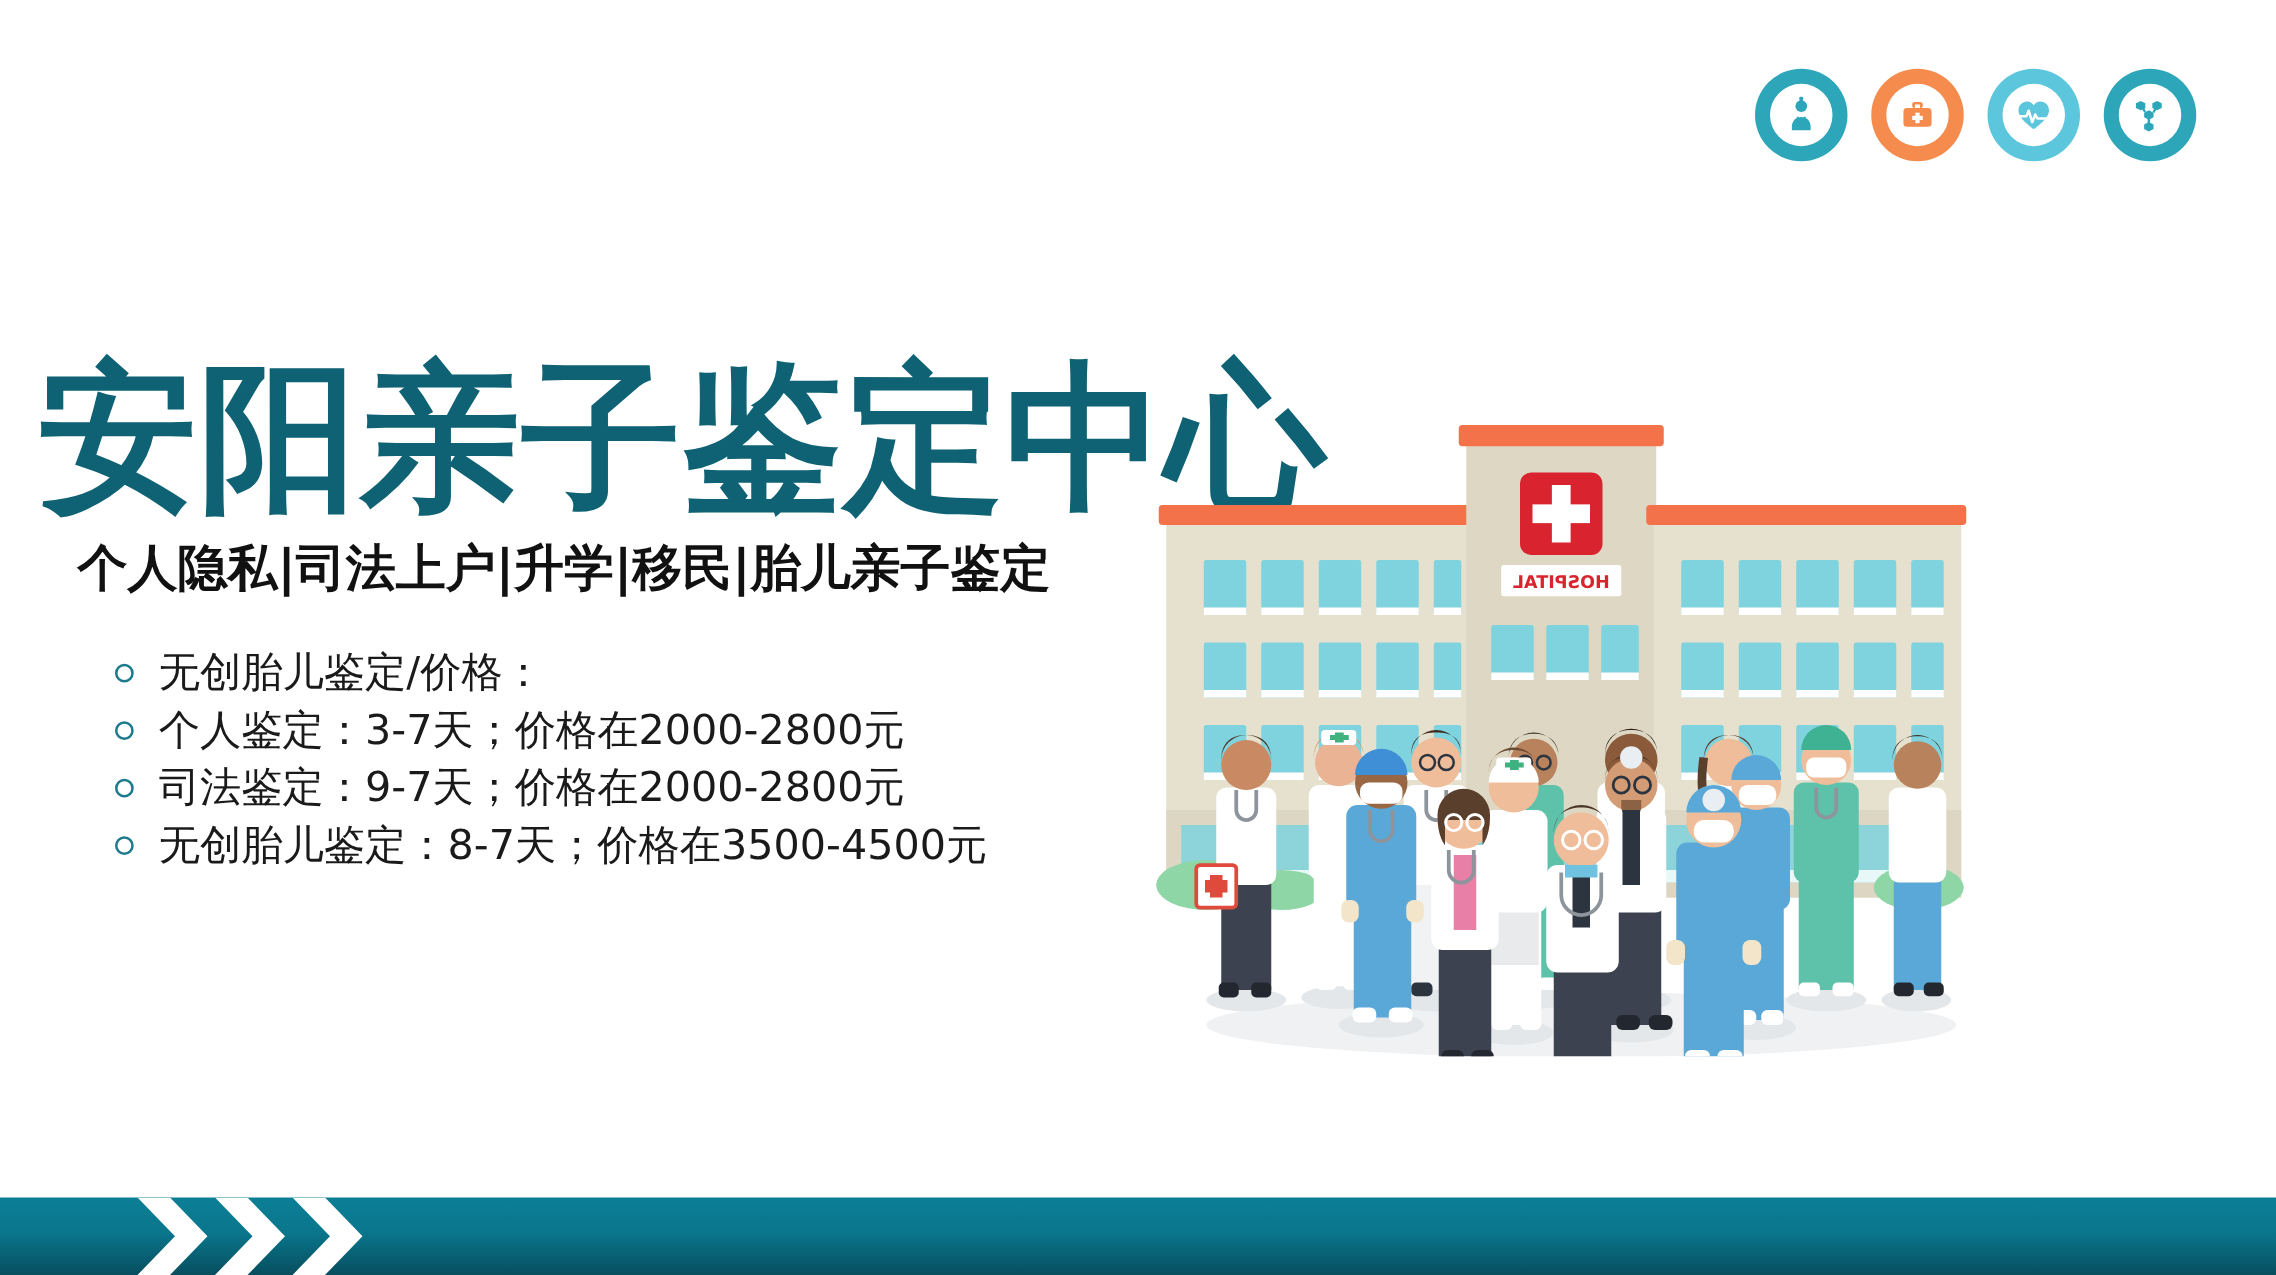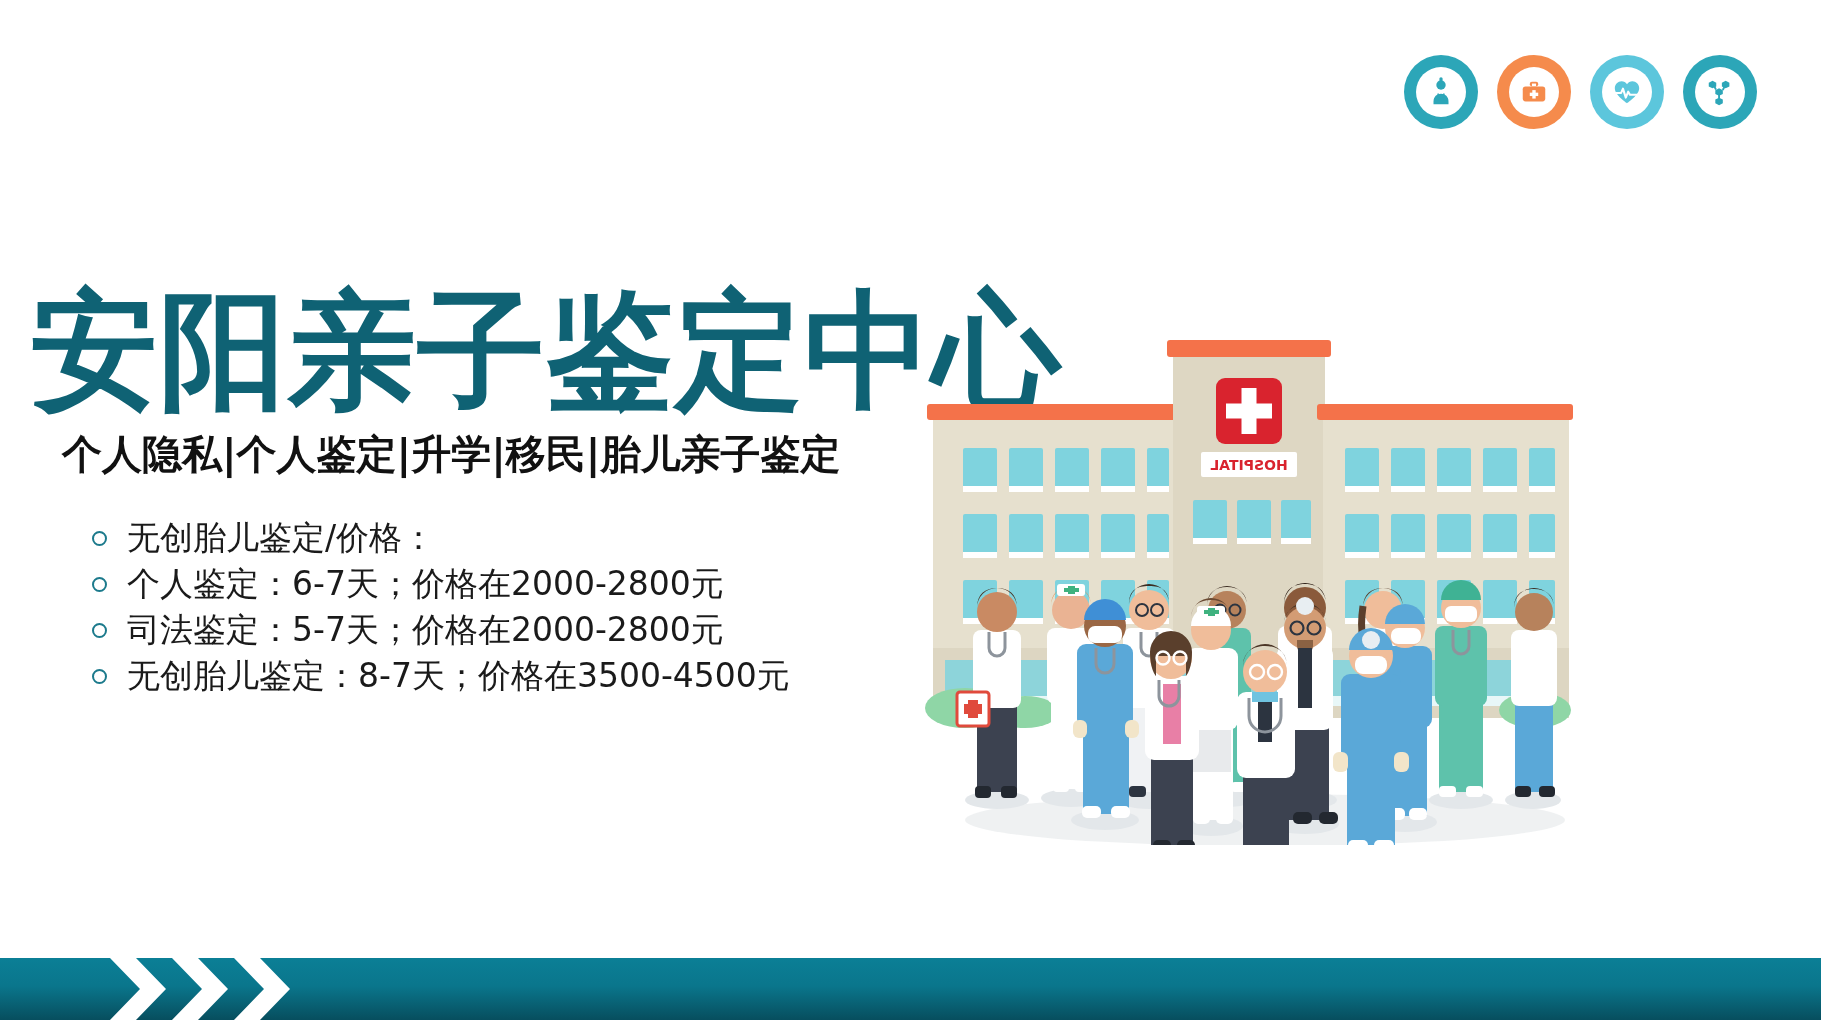--- a/index.html
+++ b/index.html
@@ -210,34 +210,34 @@
             </g>
           </svg>
         </span>
       </div>
     </div>
 
   </div>
 
   <h1 class="title">安阳亲子鉴定中心</h1>
 
-  <div class="subtitle">个人隐私|个人鉴定|升学|移民|胎儿亲子鉴定</div>
+  <div class="subtitle">个人隐私|司法上户|升学|移民|胎儿亲子鉴定</div>
 
   <ul class="bullets">
     <li class="bullet">
       <span class="bullet-marker"></span>
       <span class="bullet-text">无创胎儿鉴定/价格：</span>
     </li>
     <li class="bullet">
       <span class="bullet-marker"></span>
-      <span class="bullet-text">个人鉴定：6-7天；价格在2000-2800元</span>
+      <span class="bullet-text">个人鉴定：3-7天；价格在2000-2800元</span>
     </li>
     <li class="bullet">
       <span class="bullet-marker"></span>
-      <span class="bullet-text">司法鉴定：5-7天；价格在2000-2800元</span>
+      <span class="bullet-text">司法鉴定：9-7天；价格在2000-2800元</span>
     </li>
     <li class="bullet">
       <span class="bullet-marker"></span>
       <span class="bullet-text">无创胎儿鉴定：8-7天；价格在3500-4500元</span>
     </li>
   </ul>
 
   <div class="illustration">
     <svg width="700" height="545" viewBox="0 0 700 545">
 

